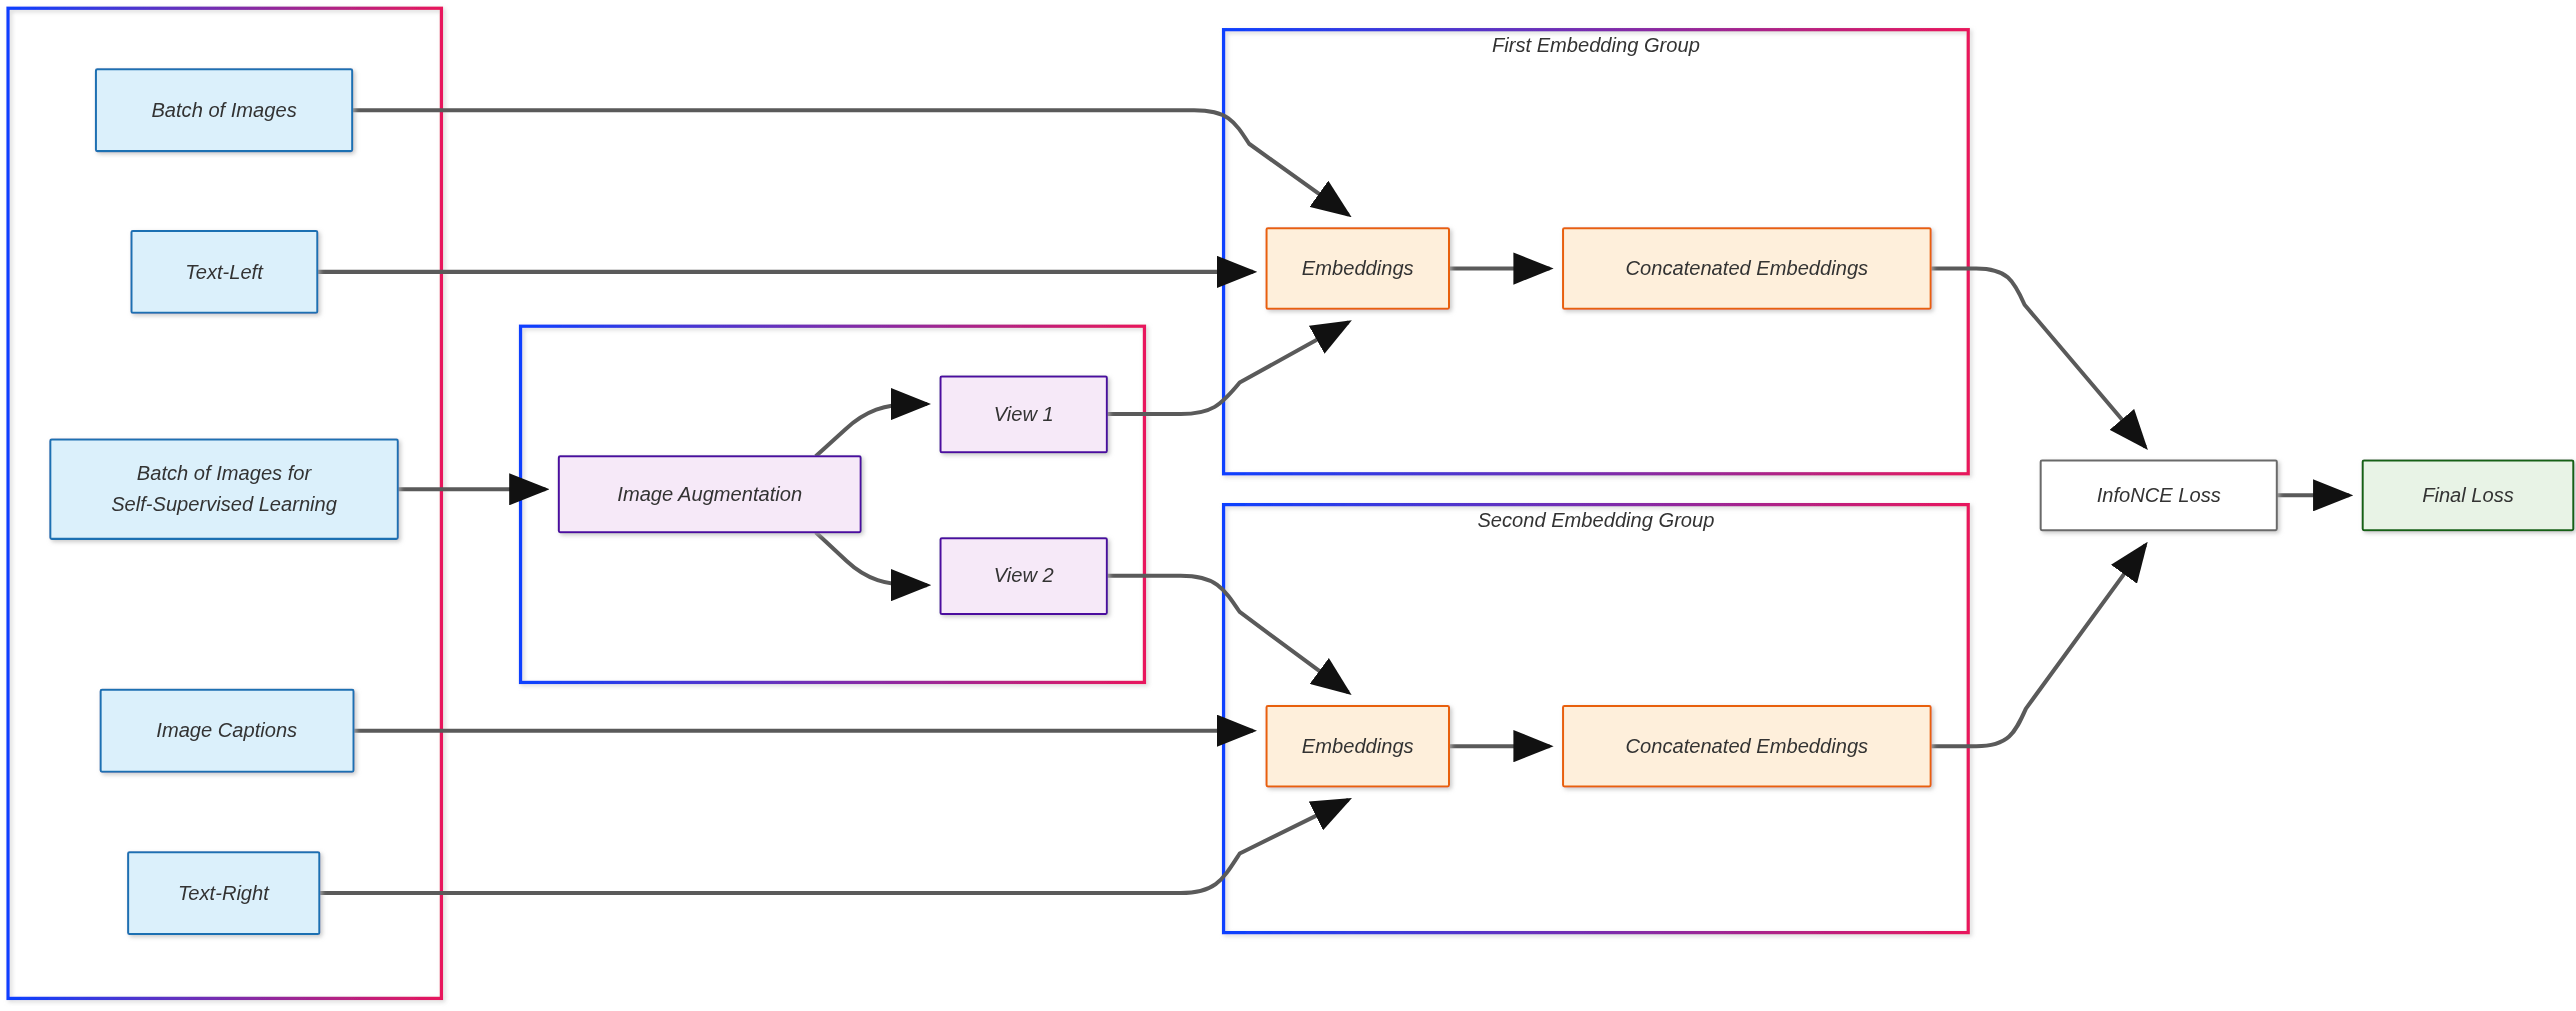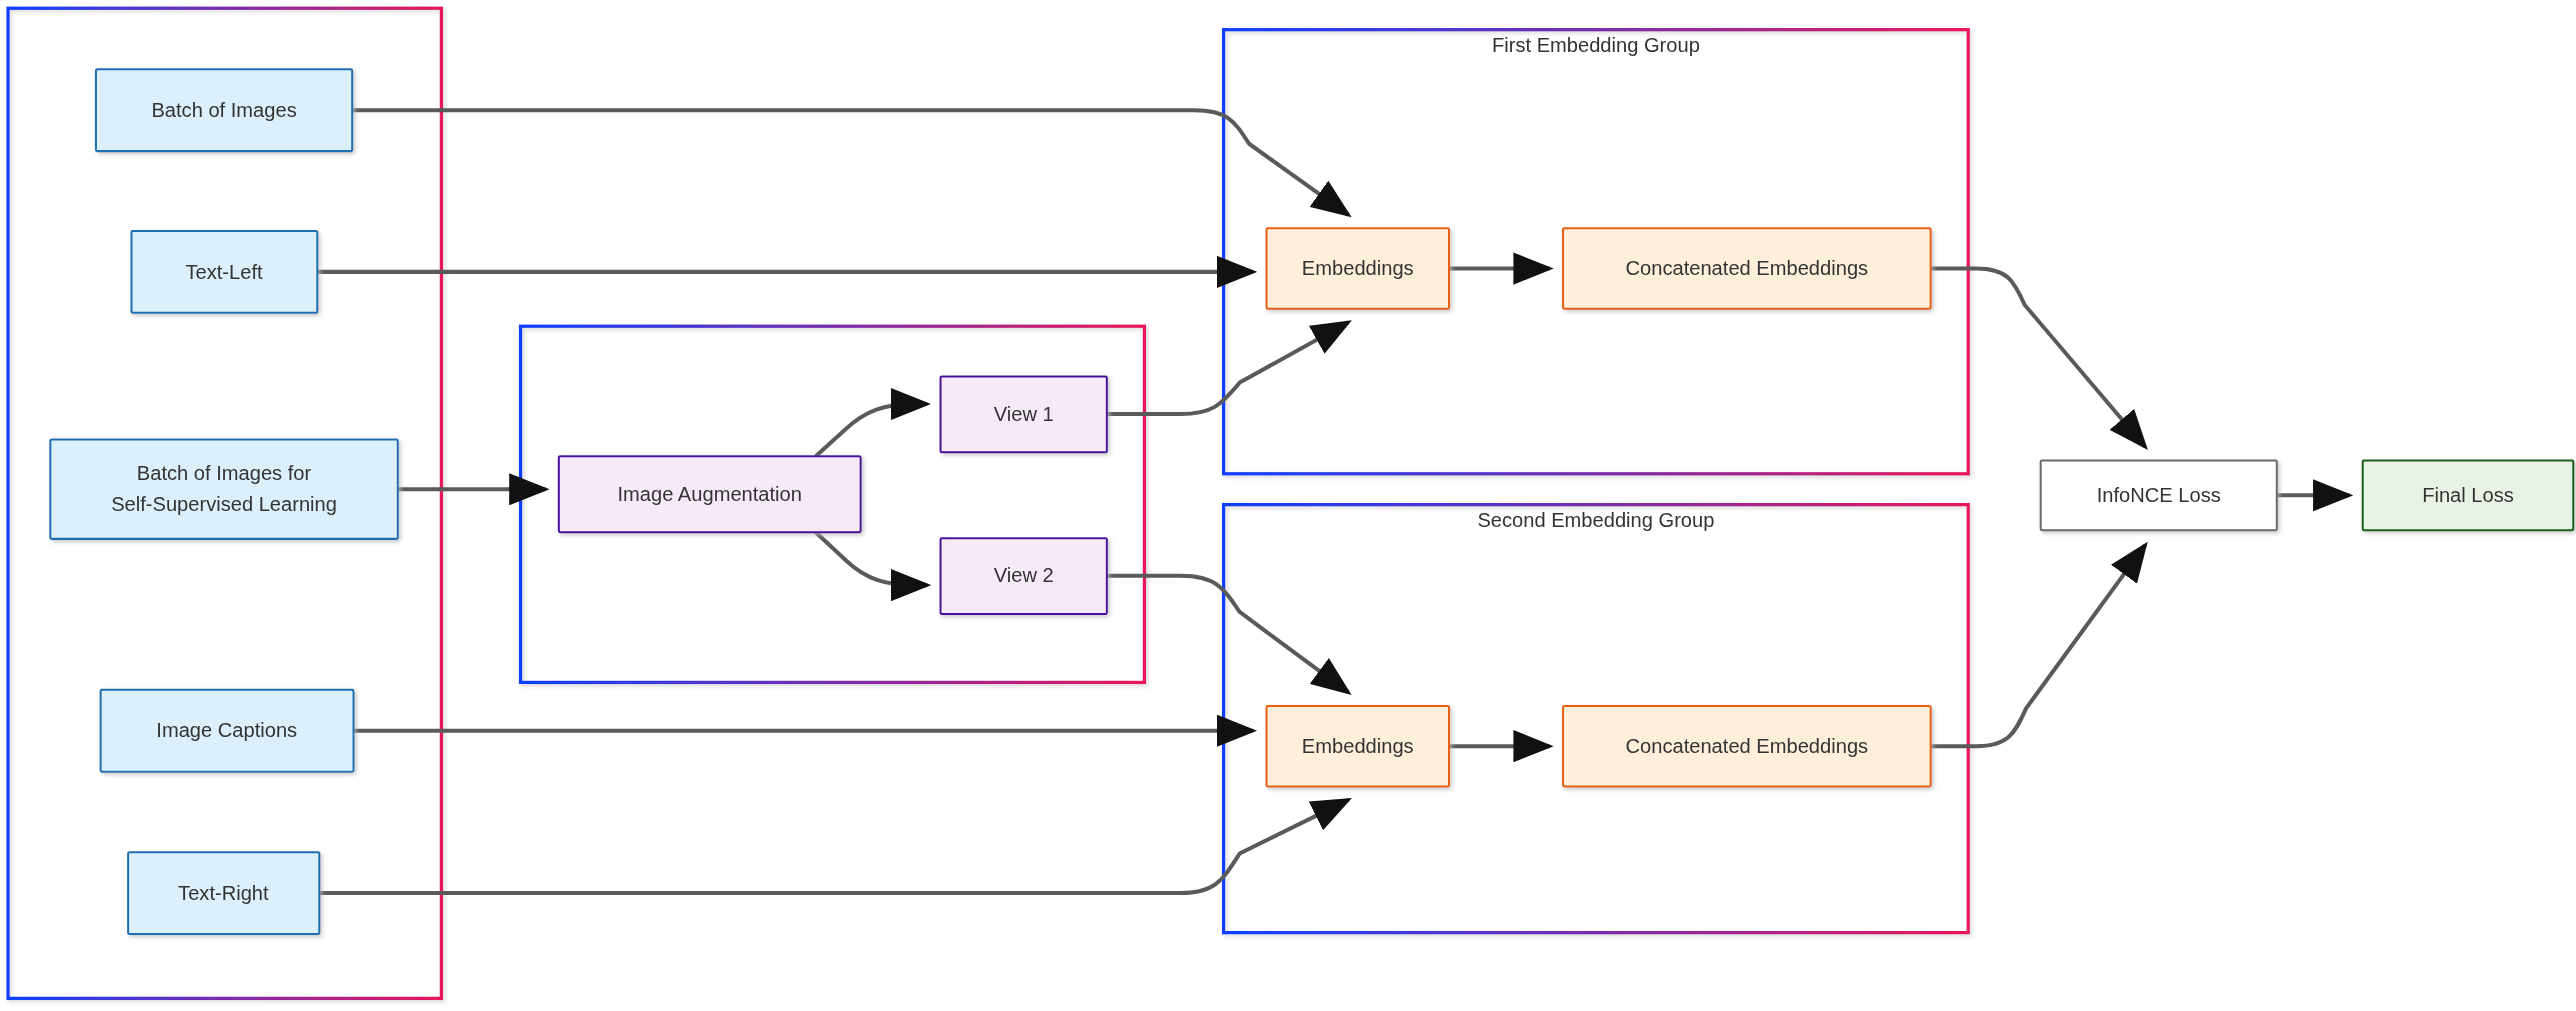--- a/index.html
+++ b/index.html
@@ -11,20 +11,21 @@
   body {
     width: 2576px;
     height: 1012px;
     font-family: "Liberation Sans", sans-serif;
     overflow: hidden;
   }
   #diagram-root {
     position: relative;
     width: 2576px;
     height: 1012px;
+    font-style: italic;
   }
   svg.flow {
     position: absolute;
     top: 0;
     left: 0;
     width: 2576px;
     height: 1012px;
     display: block;
   }
   .node-label {

